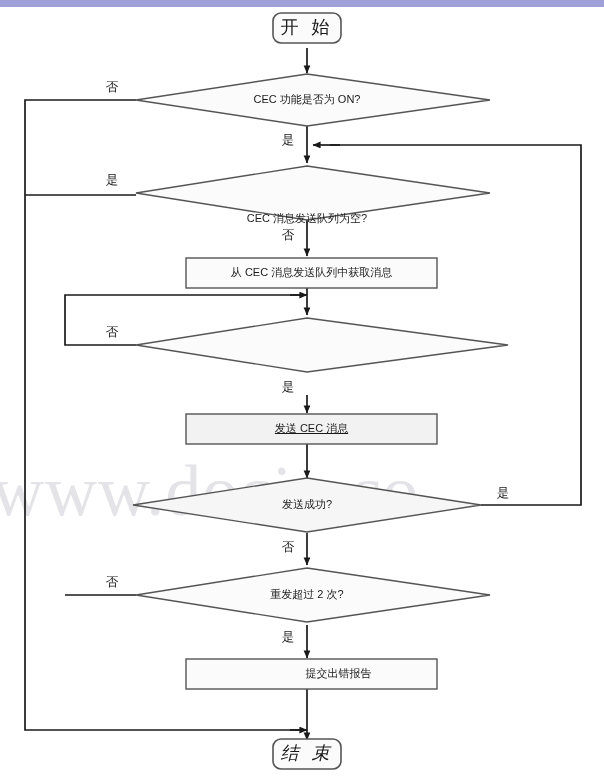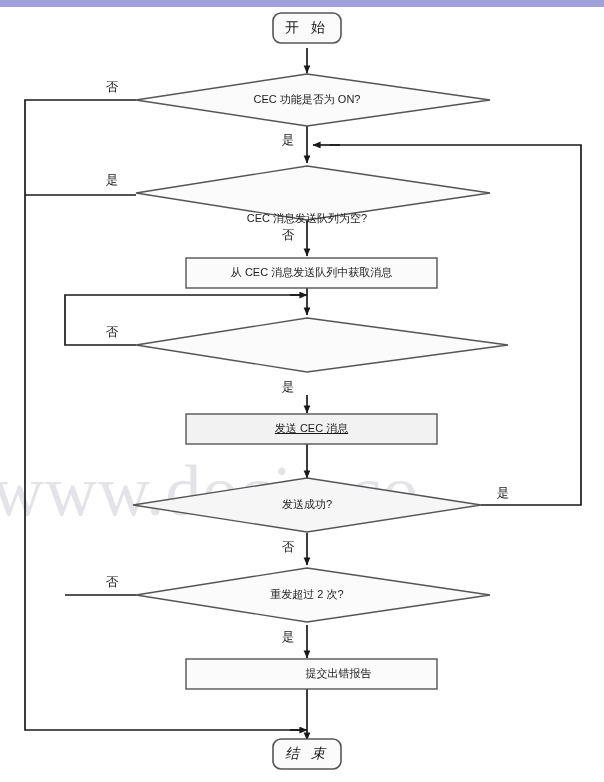--- a/index.html
+++ b/index.html
@@ -20,21 +20,21 @@
     font-size:72px;line-height:72px;color:#e4e4e8;
     white-space:nowrap;letter-spacing:1px;
     pointer-events:none;user-select:none;
   }
   .nodetext{
     position:absolute;text-align:center;
     color:#1a1a1a;font-size:11px;line-height:15px;
     font-family:"Liberation Sans","DejaVu Sans",sans-serif;
     white-space:nowrap;
   }
-  .termtext{font-size:14px;letter-spacing:4px;}
+  .termtext{font-size:18px;letter-spacing:4px;}
   .edgelabel{
     position:absolute;text-align:center;
     color:#1a1a1a;font-size:12.5px;line-height:14px;
     font-family:"Liberation Sans","DejaVu Sans",sans-serif;
     white-space:nowrap;
   }
 </style>
 </head>
 <body>
 

